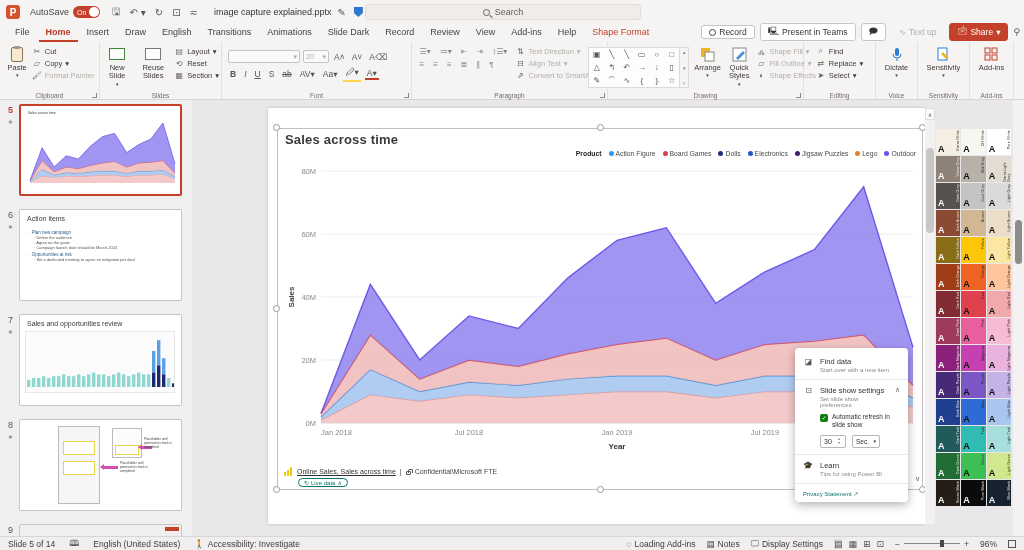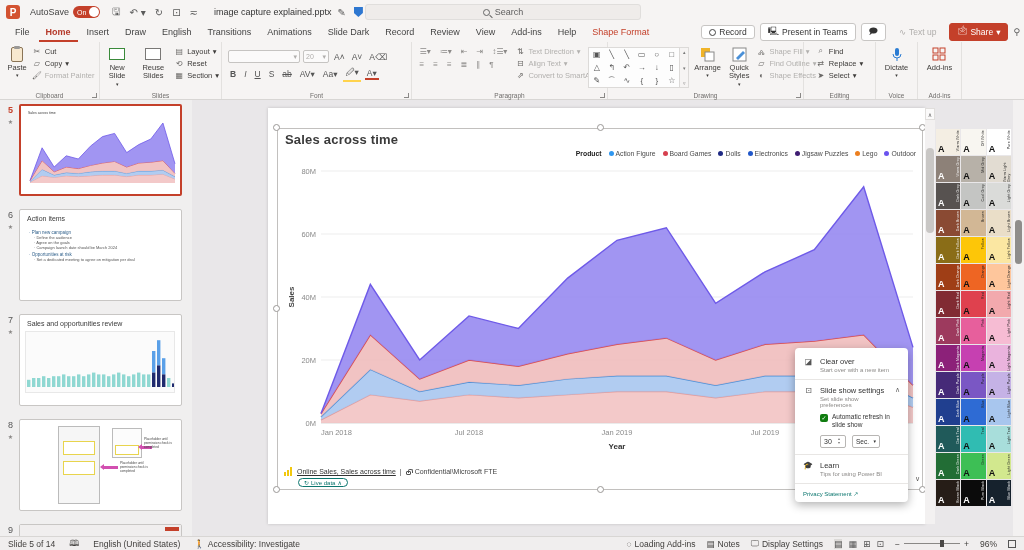--- a/index.html
+++ b/index.html
@@ -354,21 +354,21 @@
             <svg width="15" height="15">
               <rect x="1" y="1" width="13" height="13" fill="#fff" stroke="#888"></rect>
               <path d="M4 11 L11 4 l2 2 -7 7 z" fill="#4a90d8"></path>
             </svg>
           </span>
           <span>Quick Styles</span>
           <span style="font-size:5px">▾</span>
         </div>
       <div class="smallcol" style="padding-left:2px">
         <span class="smallbtn disabled"><span class="gicon">🝆</span><span>Shape Fill</span> ▾</span>
-        <span class="smallbtn disabled"><span class="gicon">▱</span><span>Find Outline</span> ▾</span>
+        <span class="smallbtn disabled"><span class="gicon">▱</span><span>Fill Outline</span> ▾</span>
         <span class="smallbtn disabled"><span class="gicon">◐</span><span>Shape Effects</span> ▾</span>
       </div>
       <span class="group-label">Drawing</span>
       <span class="launcher"></span>
     </div>
 
     <div class="group" style="width:72px">
       <div class="smallcol">
         <span class="smallbtn">
             <span class="gicon">⌕</span>
@@ -387,20 +387,33 @@
               <rect x="4" y="1" width="4" height="8" rx="2" fill="#2b7cd3"></rect>
               <path d="M2 7 a4 4 0 0 0 8 0 M6 11 v3" stroke="#2b7cd3" fill="none"></path>
             </svg>
           </span>
           <span>Dictate</span>
           <span style="font-size:5px">▾</span>
         </div>
       <span class="group-label">Voice</span>
     </div>
 
+    <div class="group" style="width:52px">
+      <div class="bigbtn">
+          <span class="bigicon">
+            <svg width="14" height="15">
+              <rect x="2" y="1" width="9" height="12" fill="#fff" stroke="#2b7cd3"></rect>
+              <path d="M7 5 l5 5 -2 2 -5 -5 z" fill="#f0b429"></path>
+            </svg>
+          </span>
+          <span>Sensitivity</span>
+          <span style="font-size:5px">▾</span>
+        </div>
+      <span class="group-label">Sensitivity</span>
+    </div>
 
     <div class="group" style="width:44px">
       <div class="bigbtn">
           <span class="bigicon">
             <svg width="15" height="15">
               <rect x="1" y="1" width="5" height="5" fill="none" stroke="#c4402a"></rect>
               <rect x="8" y="1" width="5" height="5" fill="none" stroke="#c4402a"></rect>
               <rect x="1" y="8" width="5" height="5" fill="none" stroke="#c4402a"></rect>
               <rect x="8" y="8" width="5" height="5" fill="none" stroke="#c4402a"></rect>
             </svg>
@@ -615,21 +628,21 @@
         <span class="handle" style="left:5px; top:197px"></span>
         <span class="handle" style="left:5px; top:378px"></span>
         <span class="handle" style="left:329px; top:378px"></span>
         <span class="handle" style="left:651px; top:378px"></span>
       </div>
 
       <div class="popup">
         <div class="pop-row">
           <span class="pop-icon">◪</span>
           <span>
-              <div class="pop-title">Clear over</div>
+              <div class="pop-title">Find data</div>
               <div class="pop-sub">Start over with a new item</div>
             </span>
         </div>
         <div class="pop-div"></div>
         <div class="pop-row">
           <span class="pop-icon">⊡</span>
           <span>
               <div class="pop-title">Slide show settings</div>
               <div class="pop-sub">Set slide show preferences</div>
             </span>

